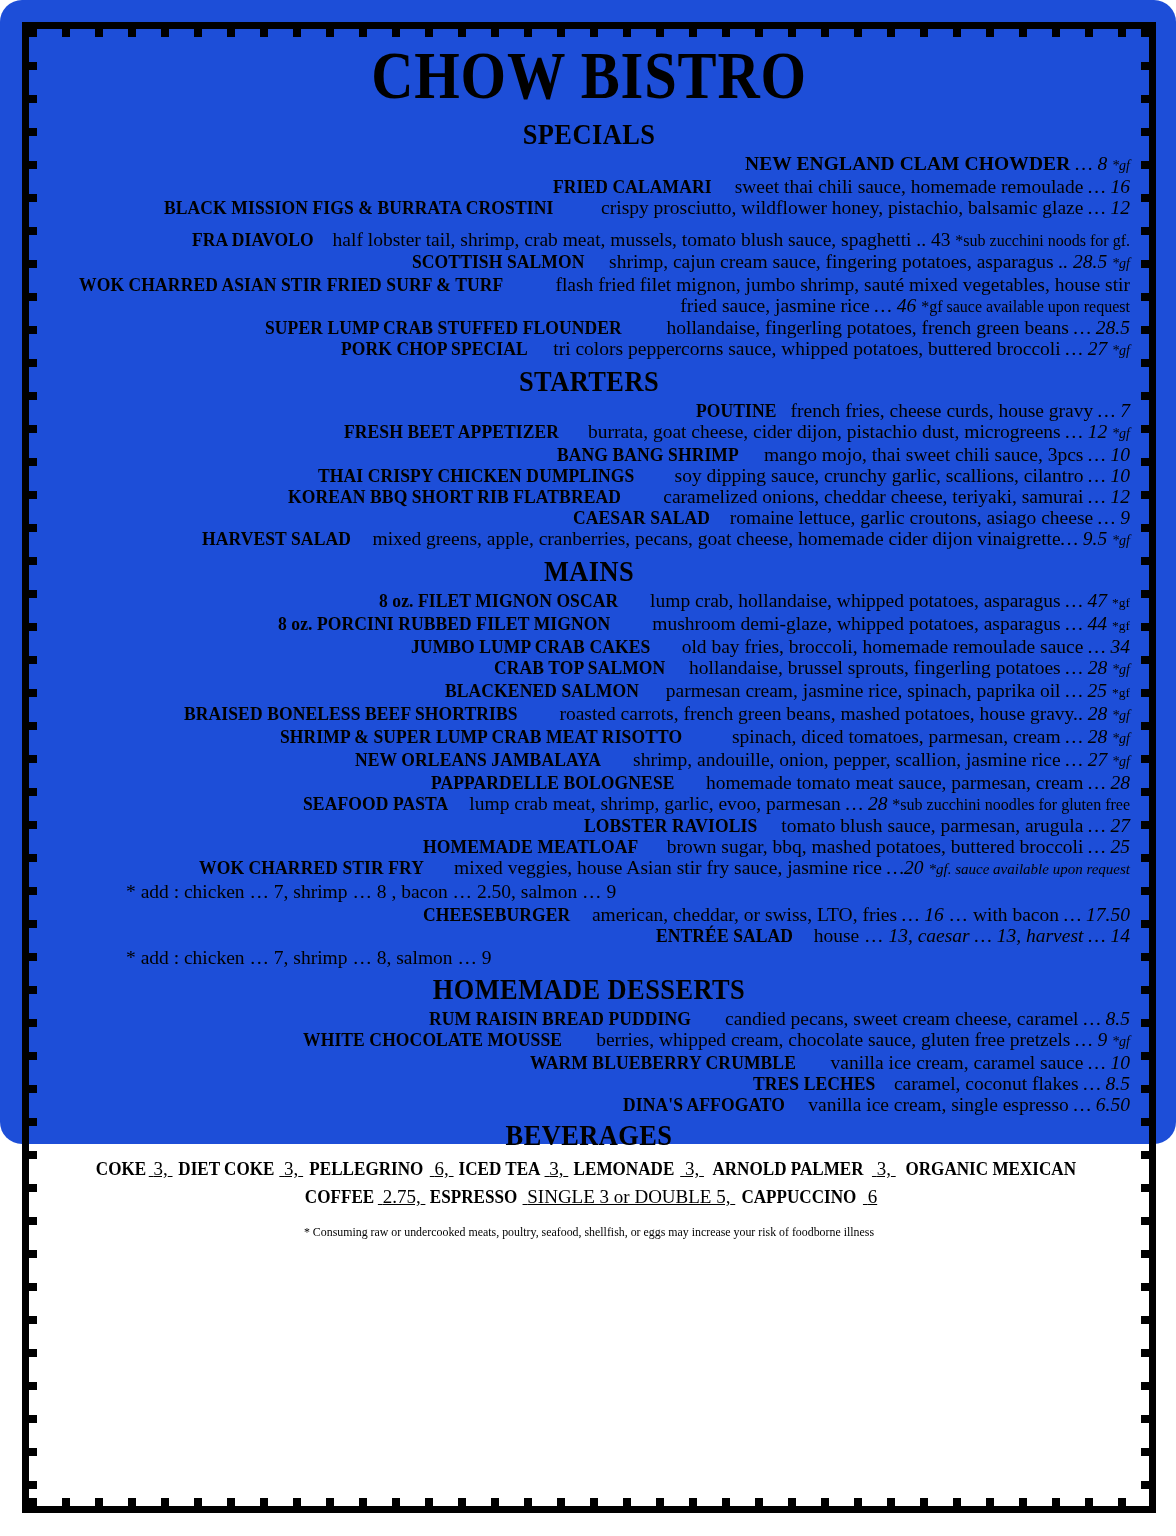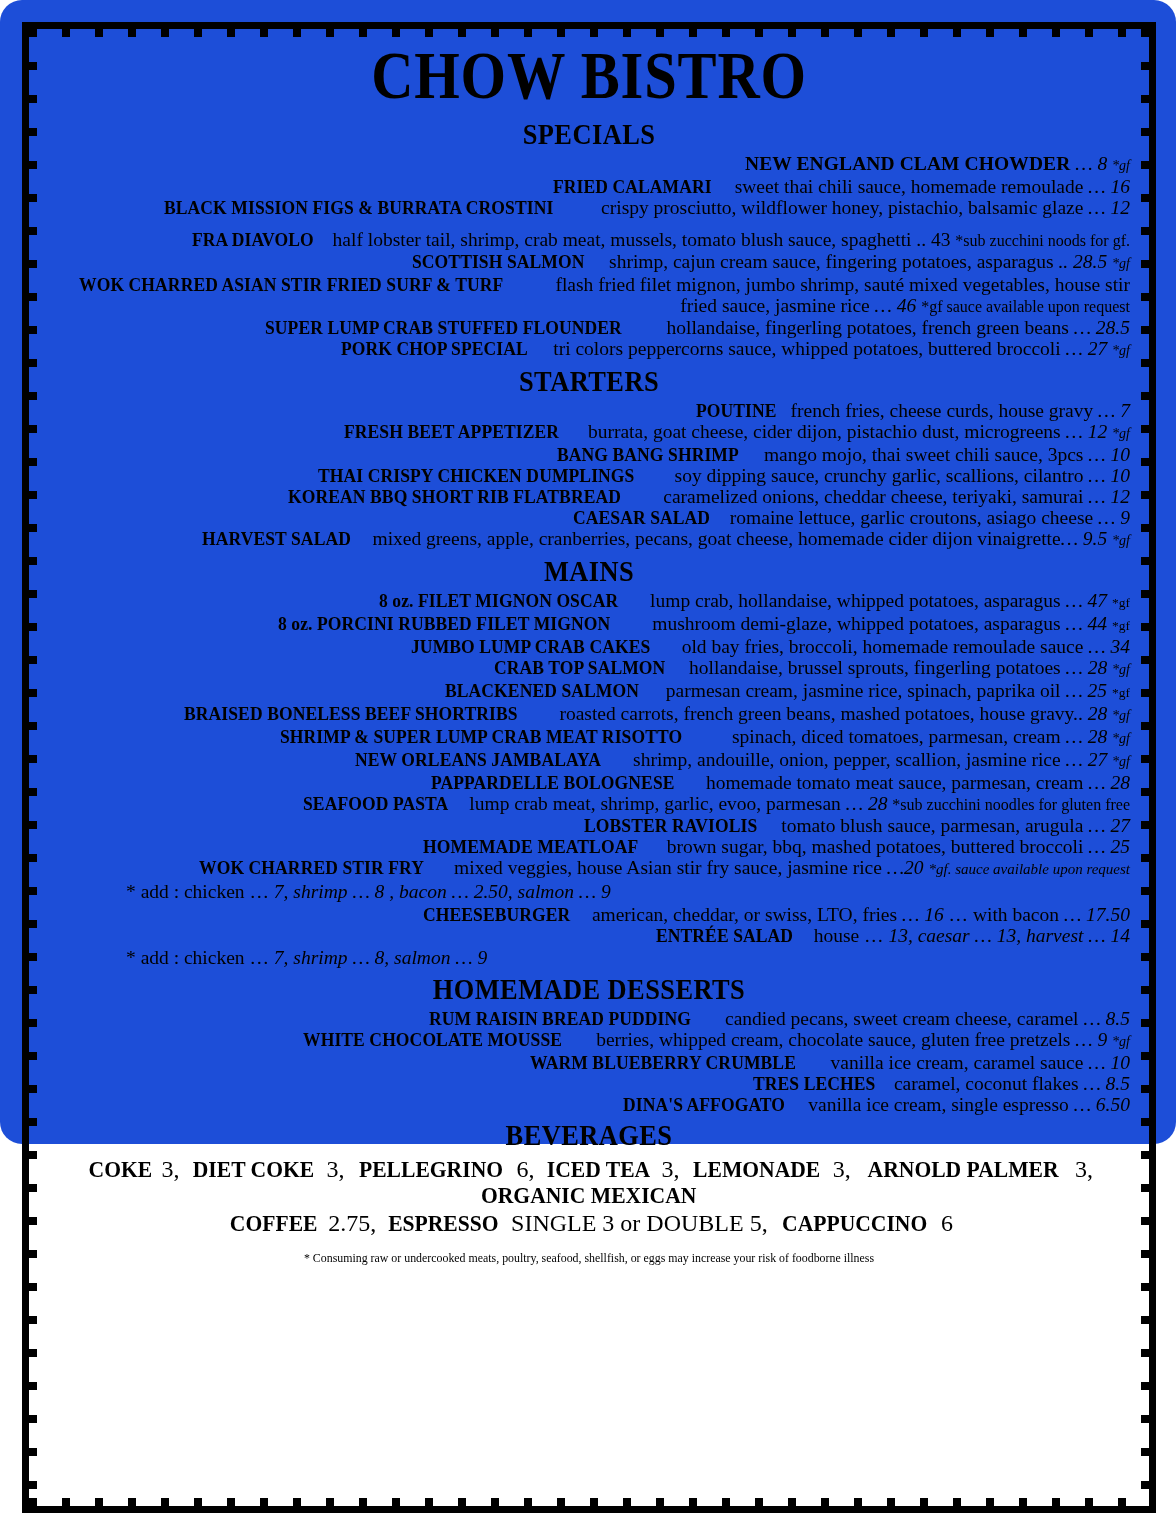--- a/index.html
+++ b/index.html
@@ -114,29 +114,30 @@
   .item .note-i { font-size: 15px; font-style: italic; }
 
   
   .item .nm.wide { transform: none; }
 
   .addline {
     font-size: 19.5px;
     line-height: 23.6px;
     padding-left: 78px;
   }
-  .addline .pr { font-style: italic; }
+  .addline .pr { }
 
   .spacer-sm { height: 11px; }
 
   .bev-lines {
     text-align: center;
-    font-size: 24px;
+    font-size: 19px;
     line-height: 26px;
     padding: 2px 4px 0 4px;
+    text-decoration: underline;
   }
   .bev-lines .bnm {
     font-weight: bold;
     display: inline-block;
     transform: scaleX(0.9);
     transform-origin: center center;
   }
   .bev-lines .bpr { font-weight: normal; }
 
   .disclaimer {

